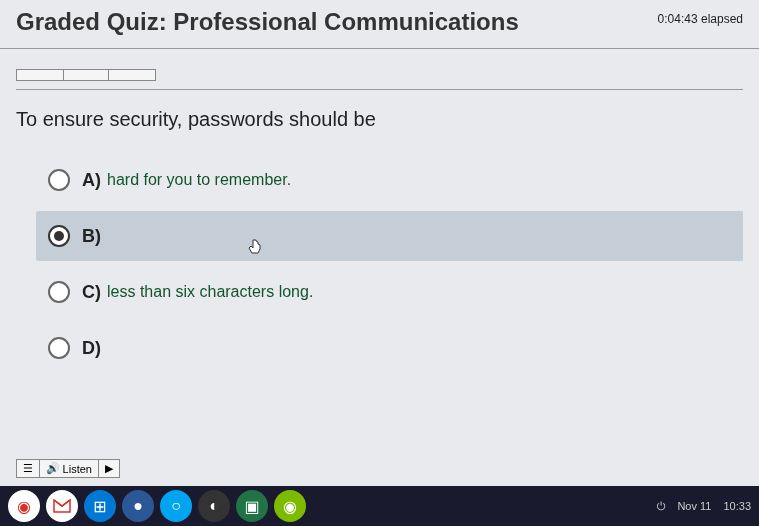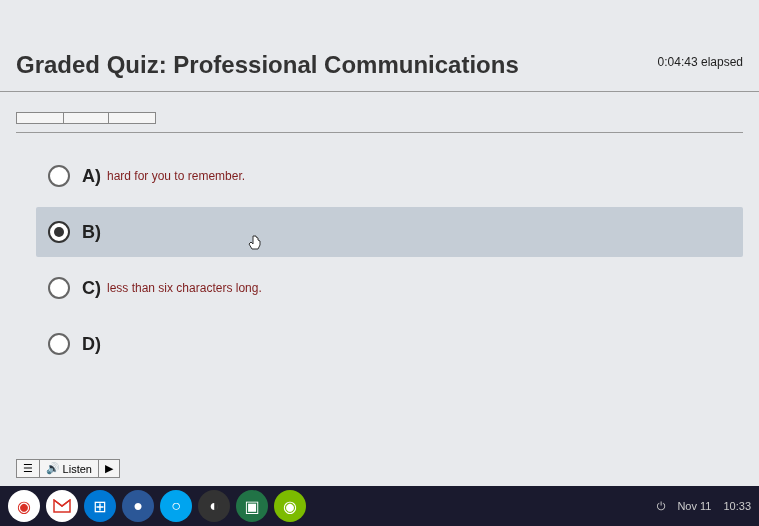--- a/index.html
+++ b/index.html
@@ -14,21 +14,20 @@
       height: 526px;
       overflow: hidden;
       position: relative;
     }
     .header {
       display: flex;
       justify-content: space-between;
       align-items: flex-start;
       padding: 8px 16px 12px 16px;
       border-bottom: 1px solid #999;
-      margin-top: 43px;
     }
     .quiz-title {
       font-size: 24px;
       font-weight: 600;
       color: #333;
     }
     .elapsed-time {
       font-size: 12px;
       color: #222;
       margin-top: 4px;
@@ -97,22 +96,22 @@
       border-radius: 50%;
       background: #333;
     }
     .option-label {
       font-size: 18px;
       font-weight: 600;
       color: #222;
       margin-right: 6px;
     }
     .option-text {
-      font-size: 12px;
-      color: #7f1d1d;
+      font-size: 16px;
+      color: #14532d;
     }
     .cursor-icon {
       font-size: 16px;
       margin-left: 200px;
       position: absolute;
       margin-top: 26px;
     }
     .footer {
       position: absolute;
       bottom: 48px;
@@ -192,20 +191,21 @@
   <div class="elapsed-time">0:04:43 elapsed</div>
 </div>
 
 <div class="progress-bar">
   <div class="progress-tick" style="left:33%"></div>
   <div class="progress-tick" style="left:66%"></div>
 </div>
 
 <div class="content">
   <div class="divider"></div>
+  <div class="question-text">To ensure security, passwords should be</div>
 
   <div class="options">
     <div class="option">
       <span class="radio"></span>
       <span class="option-label">A)</span>
       <span class="option-text">hard for you to remember.</span>
     </div>
 
     <div class="option selected">
       <span class="radio checked">

